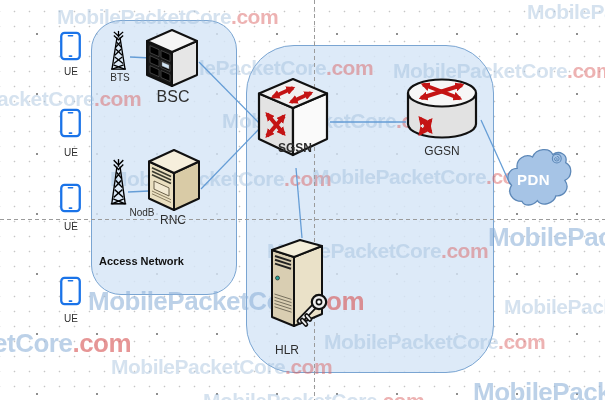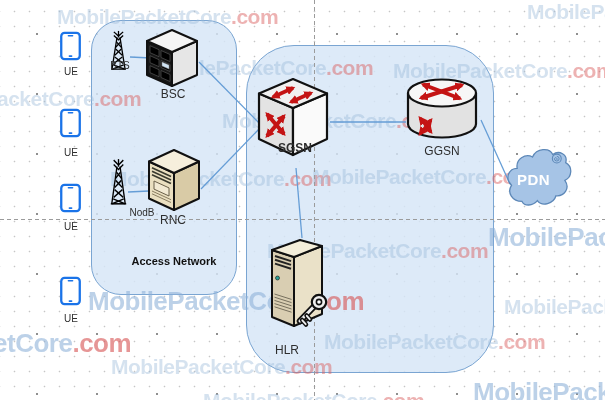--- a/index.html
+++ b/index.html
@@ -8,41 +8,41 @@
     font-family:"Liberation Sans","DejaVu Sans",sans-serif;
     background-image:
       radial-gradient(circle,#8f8f8f 0.9px,rgba(0,0,0,0) 1.3px),
       radial-gradient(circle,#c6c6c6 0.7px,rgba(0,0,0,0) 1.1px);
     background-size:60px 60px,15px 15px;
     background-position:7px 4px,7px 4px;
   }
   .zone{position:absolute;background:rgba(213,229,246,0.82);border:1.4px solid #7aa5d2;z-index:1;}
   .zone.access{left:91px;top:20px;width:144px;height:273px;border-radius:30px;}
   .zone.core{left:246px;top:45px;width:246px;height:326px;border-radius:48px;}
-  .zone-label{position:absolute;z-index:5;font-weight:bold;font-size:11px;color:#111;text-align:center;line-height:1.1;}
+  .zone-label{position:absolute;z-index:5;font-weight:bold;font-size:11px;color:#111;line-height:1.1;}
   #zl-access{left:99px;top:255px;width:150px;}
   #zl-core{left:363px;top:344px;width:132px;}
   #watermarks{position:absolute;left:0;top:0;width:605px;height:400px;z-index:2;pointer-events:none;}
   .wm{position:absolute;font-weight:bold;white-space:nowrap;letter-spacing:-0.5px;line-height:1;}
   .wm.s{font-size:21px;}
   .wm.l{font-size:26px;}
   .wm .wm-blue{color:rgba(155,185,218,0.42);}
   .wm .wm-red{color:rgba(218,95,95,0.48);text-align:center;}
   .wm.l .wm-blue{color:rgba(140,175,215,0.58);}
   .wm.l .wm-red{color:rgba(215,85,85,0.62);}
   .guide{position:absolute;z-index:3;}
   #guide-h{left:0;top:219px;width:605px;height:1px;background:repeating-linear-gradient(90deg,#9b9b9b 0 4px,rgba(0,0,0,0) 4px 7px);}
   #guide-v{left:314px;top:0;width:1px;height:400px;background:repeating-linear-gradient(180deg,#9b9b9b 0 4px,rgba(0,0,0,0) 4px 7px);}
   #wires{position:absolute;left:0;top:0;z-index:4;pointer-events:none;}
   #wires line{stroke:#659dd6;stroke-width:1.3;}
   .node{position:absolute;z-index:5;}
   .node svg{display:block;}
   .nlabel{position:absolute;z-index:5;font-size:10px;color:#2e2e2e;text-align:center;line-height:1.1;}
   .nlabel.big{font-size:12px;}
-  .nlabel.mid{font-size:12px;}
+  .nlabel.mid{font-size:16px;}
   #lbl-pdn{position:absolute;left:517px;top:171px;width:44px;z-index:6;color:#ffffff;font-weight:bold;font-size:15px;text-align:left;letter-spacing:0.5px;}
 </style>
 </head>
 <body>
 
 <div id="canvas">
 
   <div class="zone access"></div>
   <div class="zone core"></div>
 
@@ -259,21 +259,21 @@
       <circle cx="63" cy="23" r="5.5" fill="#a6c4e6" stroke="#5d88b8" stroke-width="1.3"></circle>
       <path d="M63,20.2 A2.9,2.9 0 1 1 60.1,23 A1.7,1.7 0 1 1 63,24.7" fill="none" stroke="#5d88b8" stroke-width="1.2"></path>
     </svg>
   </div>
   <div id="lbl-pdn">PDN</div>
 
   <div class="nlabel" style="left:53px;top:66px;width:36px;">UE</div>
   <div class="nlabel" style="left:53px;top:147px;width:36px;">UE</div>
   <div class="nlabel" style="left:53px;top:221px;width:36px;">UE</div>
   <div class="nlabel" style="left:53px;top:313px;width:36px;">UE</div>
-  <div class="nlabel" style="left:103px;top:60px;width:34px;">BTS</div>
+  <div class="nlabel" style="left:103px;top:72px;width:34px;">BTS</div>
   <div class="nlabel mid" style="left:155px;top:88px;width:36px;">BSC</div>
   <div class="nlabel" style="left:100px;top:207px;width:40px;margin-left:22px;">NodB</div>
   <div class="nlabel big" style="left:155px;top:214px;width:36px;">RNC</div>
   <div class="nlabel big" style="left:268px;top:142px;width:54px;font-weight:bold;">SGSN</div>
   <div class="nlabel big" style="left:415px;top:145px;width:54px;">GGSN</div>
   <div class="nlabel big" style="left:263px;top:344px;width:48px;">HLR</div>
 
   <div class="zone-label" id="zl-access">Access Network</div>
 
 </div>

